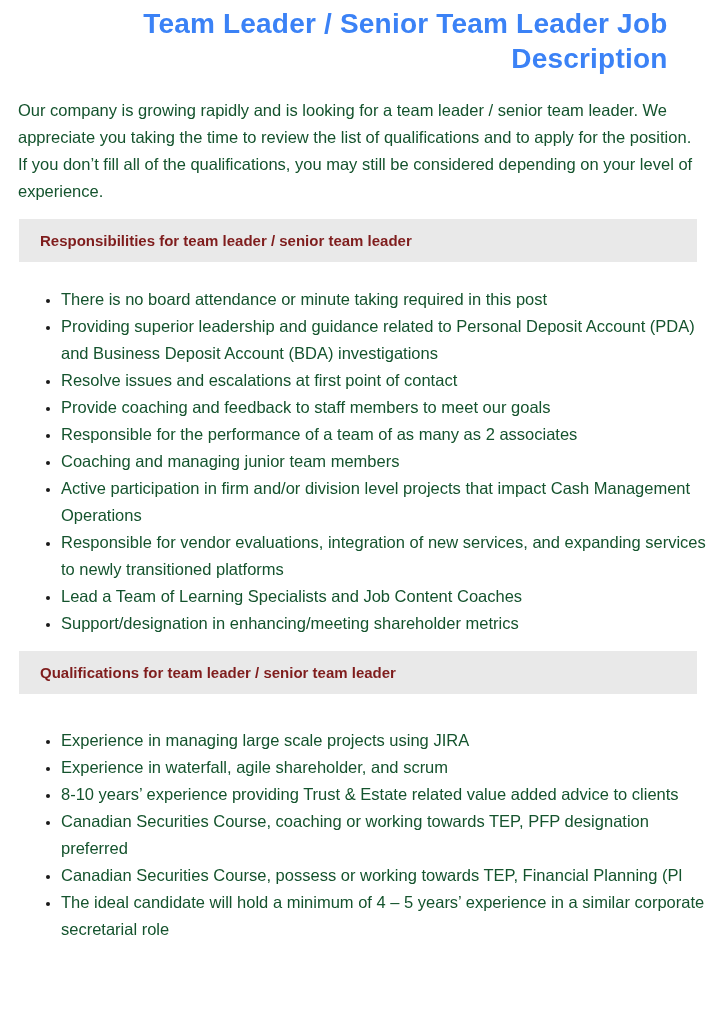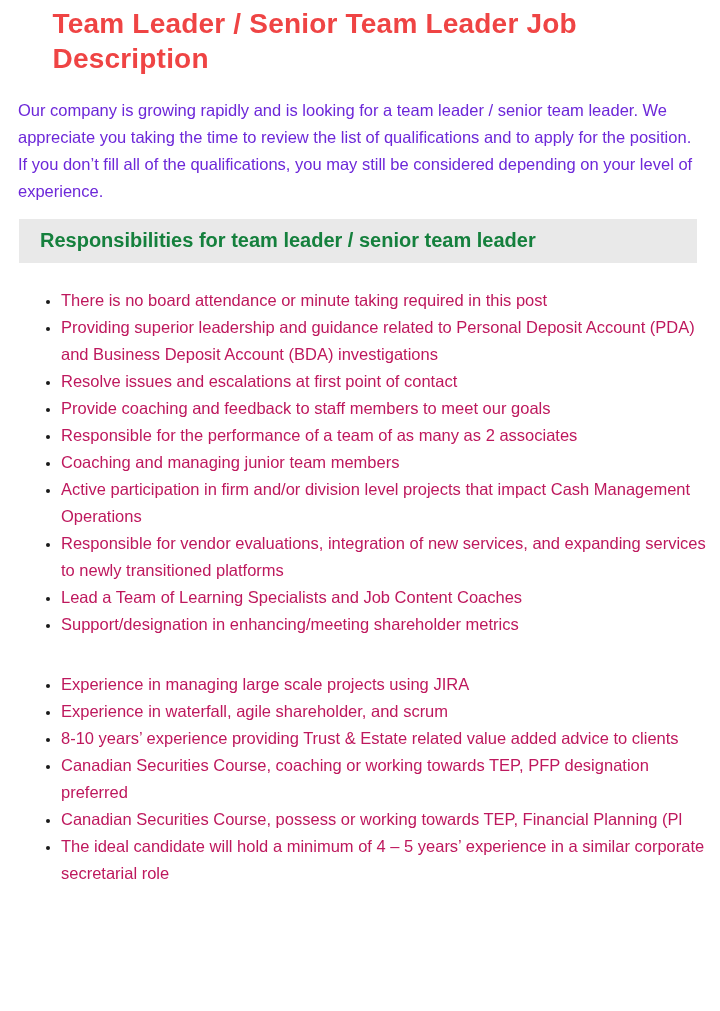--- a/index.html
+++ b/index.html
@@ -14,52 +14,52 @@
     height: 1011px;
     background: #ffffff;
     font-family: "Liberation Sans", sans-serif;
     color: #191919;
     overflow: hidden;
   }
   .page-title {
     font-size: 28px;
     line-height: 35px;
     font-weight: 700;
-    text-align: left;
-    color: #ef4444;
+    text-align: right;
+    color: #3b82f6;
     max-width: 615px;
     margin: 6px auto 0 auto;
     letter-spacing: 0.2px;
   }
   .intro {
     font-size: 16.5px;
     line-height: 27px;
     margin: 21px 20px 0 18px;
-    color: #6d28d9;
+    color: #14532d;
   }
   .section-bar {
     margin: 14px 23px 0 19px;
     background: #e9e9e9;
     padding: 11px 10px 11px 21px;
     line-height: 21px;
   }
   .section-bar .section-heading {
-    font-size: 20px;
+    font-size: 15px;
     font-weight: 700;
-    color: #15803d;
+    color: #7f1d1d;
   }
   ul.bullets {
     margin: 24px 12px 0 18px;
     padding: 0 0 0 43px;
     list-style: disc outside;
   }
   ul.bullets li {
     font-size: 16.5px;
     line-height: 27px;
-    color: #be185d;
+    color: #14532d;
   }
   ul.bullets li::marker {
     font-size: 13px;
     color: #1a1a1a;
   }
   ul.bullets.second {
     margin-top: 33px;
   }
 </style>
 </head>
@@ -81,20 +81,23 @@
     <li>Resolve issues and escalations at first point of contact</li>
     <li>Provide coaching and feedback to staff members to meet our goals</li>
     <li>Responsible for the performance of a team of as many as 2 associates</li>
     <li>Coaching and managing junior team members</li>
     <li>Active participation in firm and/or division level projects that impact Cash Management Operations</li>
     <li>Responsible for vendor evaluations, integration of new services, and expanding services to newly transitioned platforms</li>
     <li>Lead a Team of Learning Specialists and Job Content Coaches</li>
     <li>Support/designation in enhancing/meeting shareholder metrics</li>
   </ul>
 
+  <div class="section-bar" style="background: rgb(233, 233, 233);">
+    <span class="section-heading">Qualifications for team leader / senior team leader</span>
+  </div>
 
   <ul class="bullets second">
     <li>Experience in managing large scale projects using JIRA</li>
     <li>Experience in waterfall, agile shareholder, and scrum</li>
     <li>8-10 years’ experience providing Trust &amp; Estate related value added advice to clients</li>
     <li>Canadian Securities Course, coaching or working towards TEP, PFP designation preferred</li>
     <li>Canadian Securities Course, possess or working towards TEP, Financial Planning (Pl</li>
     <li>The ideal candidate will hold a minimum of 4 – 5 years’ experience in a similar corporate secretarial role</li>
   </ul>
 

